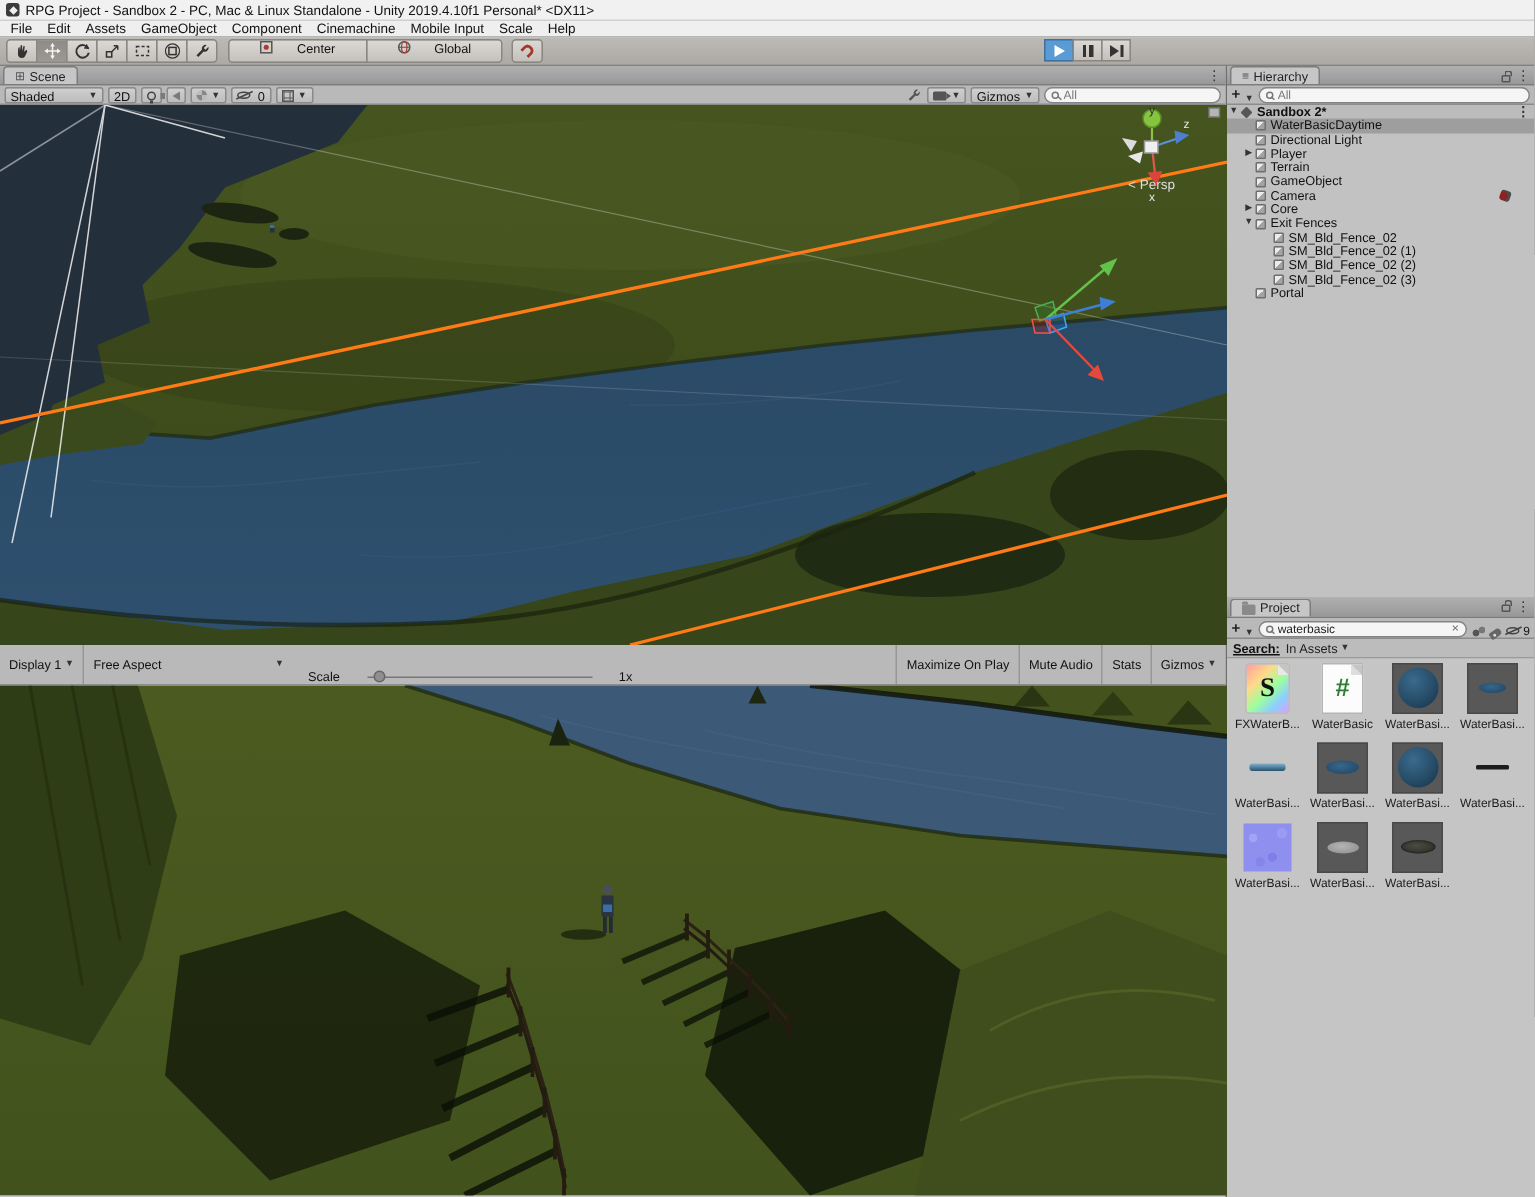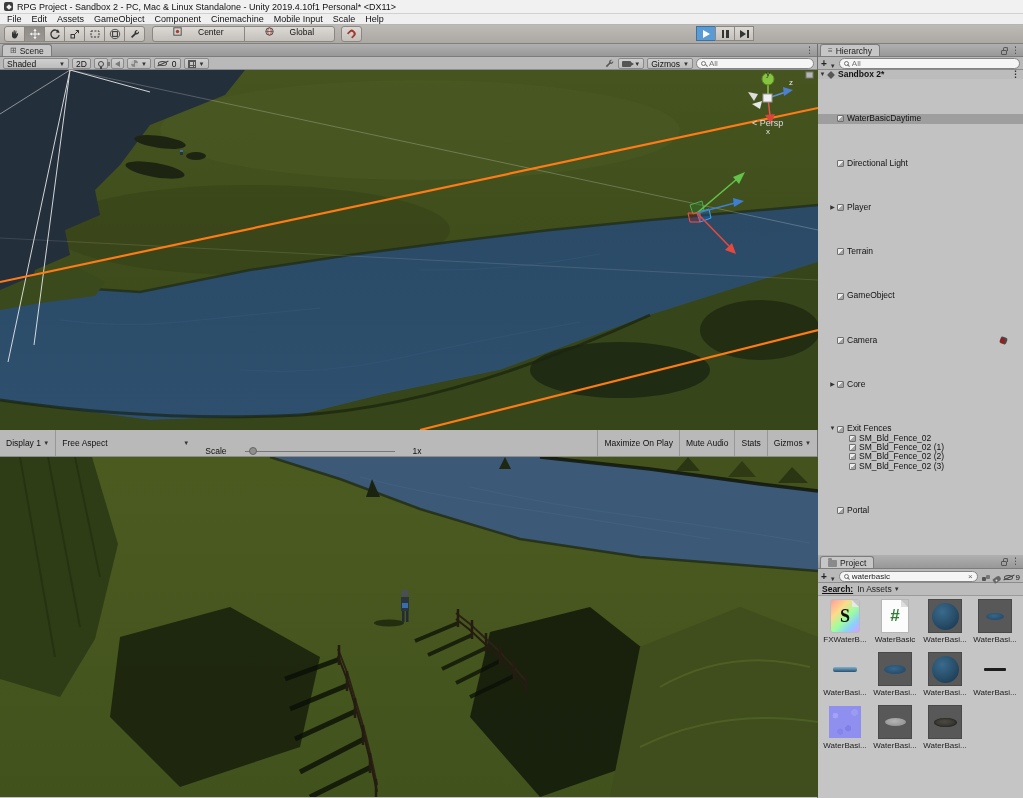--- a/index.html
+++ b/index.html
@@ -75,21 +75,21 @@
   .slider .knob{position:absolute;left:4px;top:-3.5px;width:8px;height:8px;border-radius:50%;background:#8f8f8f;border:1px solid #666;}
 
   
   .tree{flex:1 1 auto;background:#c2c2c2;overflow:hidden;position:relative;font-size:8.5px;color:#111;}
   .trow{height:9.3px;line-height:9.3px;display:flex;align-items:center;white-space:nowrap;position:relative;}
   .trow.header{background:#bcbcbc;font-weight:bold;}
   .trow.selected{background:#9e9e9e;}
   .arrow{width:9px;font-size:6px;color:#333;text-align:center;flex:0 0 auto;}
   .cube{width:7px;height:7px;flex:0 0 auto;margin-right:3px;border:1px solid #6f6f6f;background:linear-gradient(135deg,#ececec 0 50%,#a3a3a3 50% 100%);border-radius:1px;}
   .sceneicon{width:8px;height:8px;flex:0 0 auto;margin-right:3px;background:#565656;transform:rotate(45deg) scale(.7);border-radius:1px;}
-  .d1{padding-left:10px;margin-top:35px;}
+  .d1{padding-left:10px;}
   .d2{padding-left:22px;}
   .redbadge{position:absolute;right:16px;top:1px;width:7px;height:7px;background:radial-gradient(circle at 35% 60%,#8e2121 0 45%,#4a4a4a 46% 100%);border-radius:2px;transform:rotate(20deg);}
 
   
   .searchrow{flex:0 0 13px;background:#bcbcbc;border-bottom:1px solid #9a9a9a;display:flex;align-items:center;gap:4px;padding:0 4px;font-size:8.5px;}
   .searchrow b{font-weight:bold;color:#111;text-decoration:underline;}
   .scopebtn{display:flex;align-items:center;gap:2px;color:#222;}
   .assetgrid{flex:1 1 auto;background:#c5c5c5;display:grid;grid-template-columns:repeat(4,50px);grid-auto-rows:53px;padding:3px 0 0 2px;column-gap:0;}
   .tile{display:flex;flex-direction:column;align-items:center;}
   .thumb{width:34px;height:34px;position:relative;display:flex;align-items:center;justify-content:center;}

